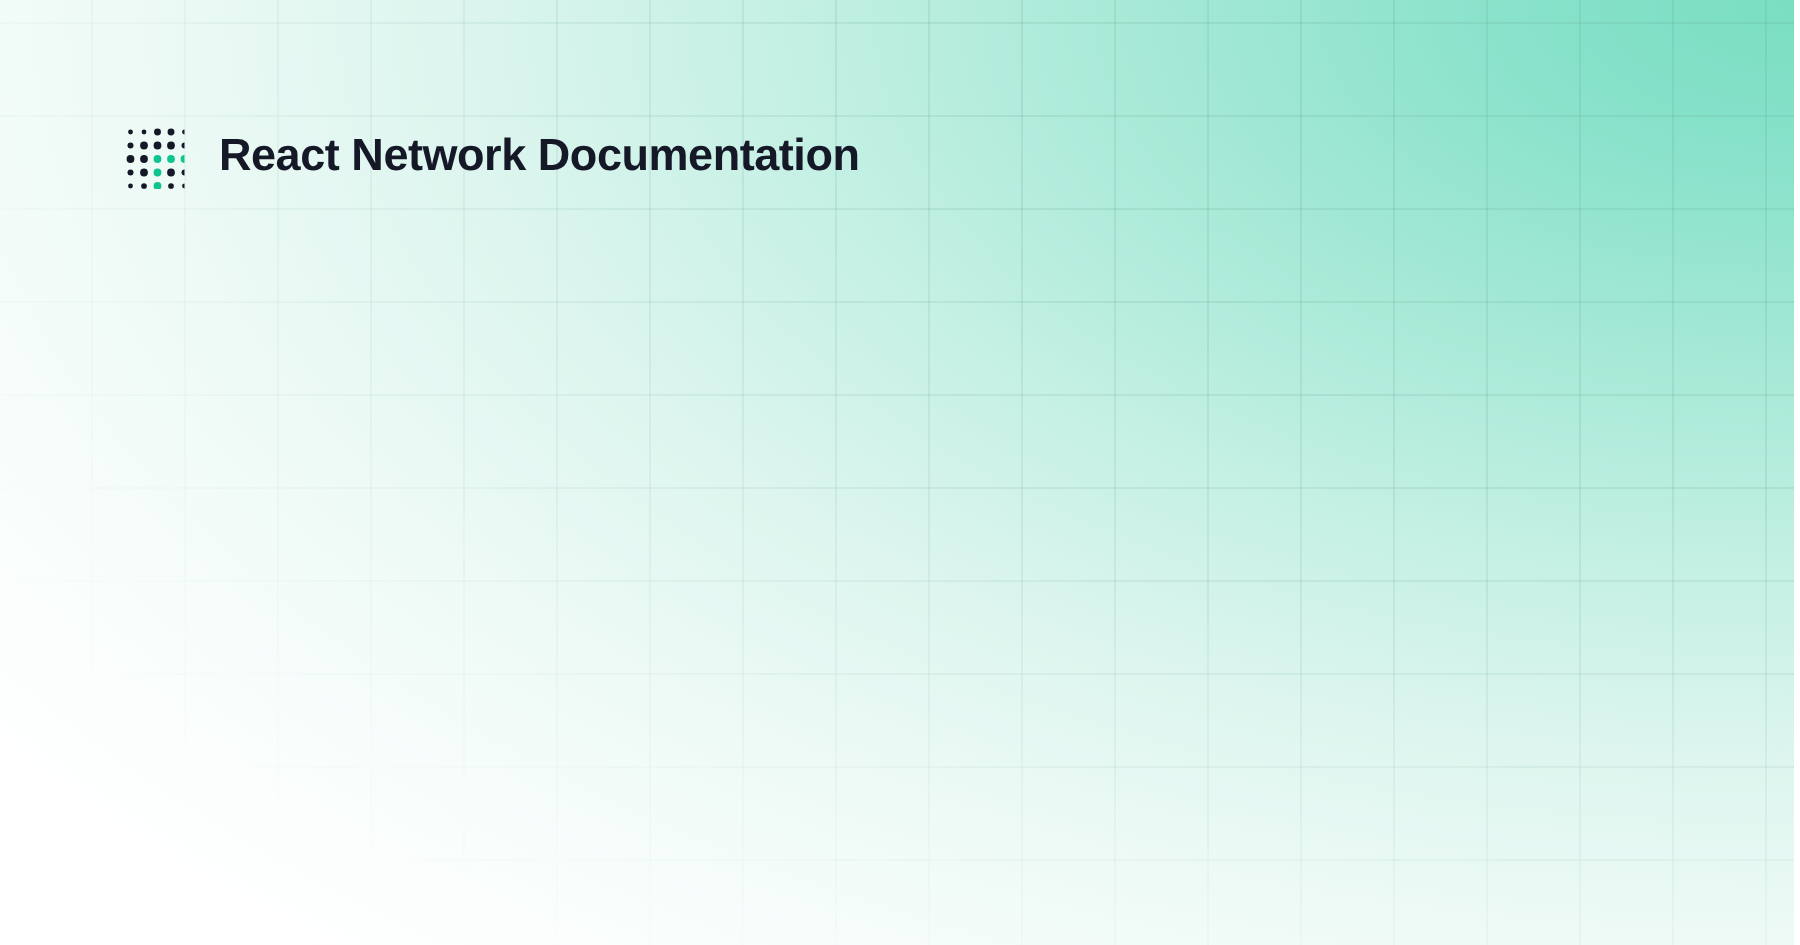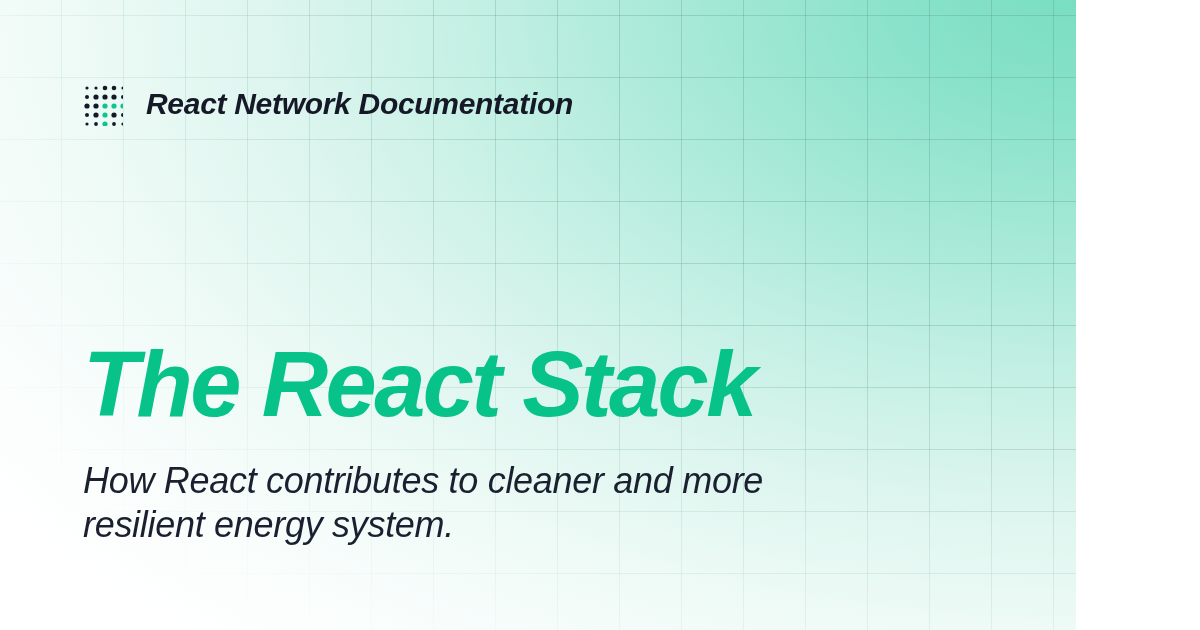--- a/index.html
+++ b/index.html
@@ -2,26 +2,25 @@
 <html><head>
 <meta charset="utf-8">
 <style>
   html, body {
     margin: 0;
     padding: 0;
     background: #ffffff;
   }
   #og-card {
     position: relative;
-    width: 1076px;
+    width: 1196px;
     height: 630px;
     overflow: hidden;
     background: #ffffff;
     font-family: "Liberation Sans", sans-serif;
-    font-style: italic;
     -webkit-font-smoothing: antialiased;
   }
 
   
   .bg-base {
     position: absolute;
     inset: 0;
     background: #ffffff;
   }
   
@@ -147,18 +146,14 @@
         <circle cx="40" cy="33" r="2" fill="#141827"></circle>
         <circle cx="4" cy="42" r="1.6" fill="#141827"></circle>
         <circle cx="13" cy="42" r="1.9" fill="#141827"></circle>
         <circle cx="22" cy="42" r="2.6" fill="#0FC48E"></circle>
         <circle cx="31" cy="42" r="1.9" fill="#141827"></circle>
         <circle cx="40" cy="42" r="1.6" fill="#141827"></circle>
       </svg>
     <div class="brand-title">React Network Documentation</div>
   </div>
 
-  <div class="hero">
-    <h1 class="hero-title">The React Stack</h1>
-    <p class="hero-subtitle">How React contributes to cleaner and more resilient energy system.</p>
-  </div>
 
 </div>
 
 </body></html>

